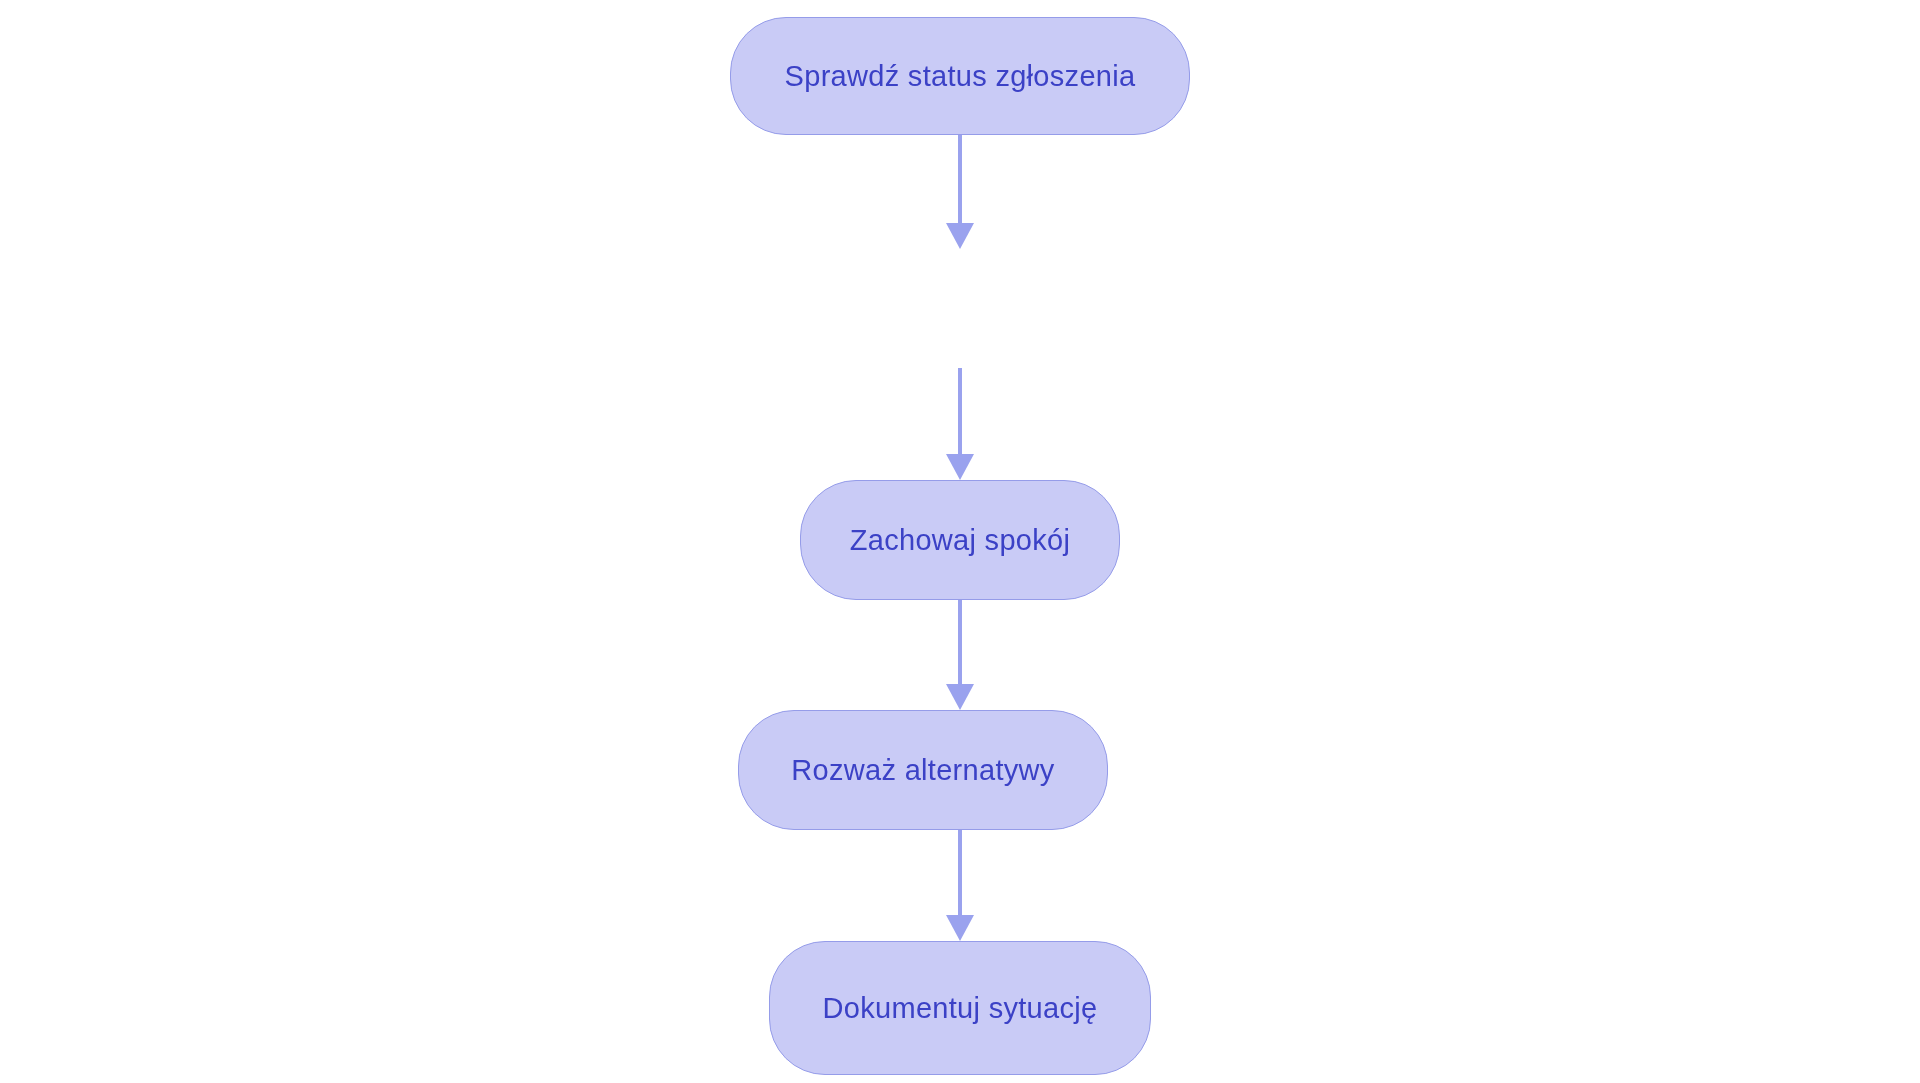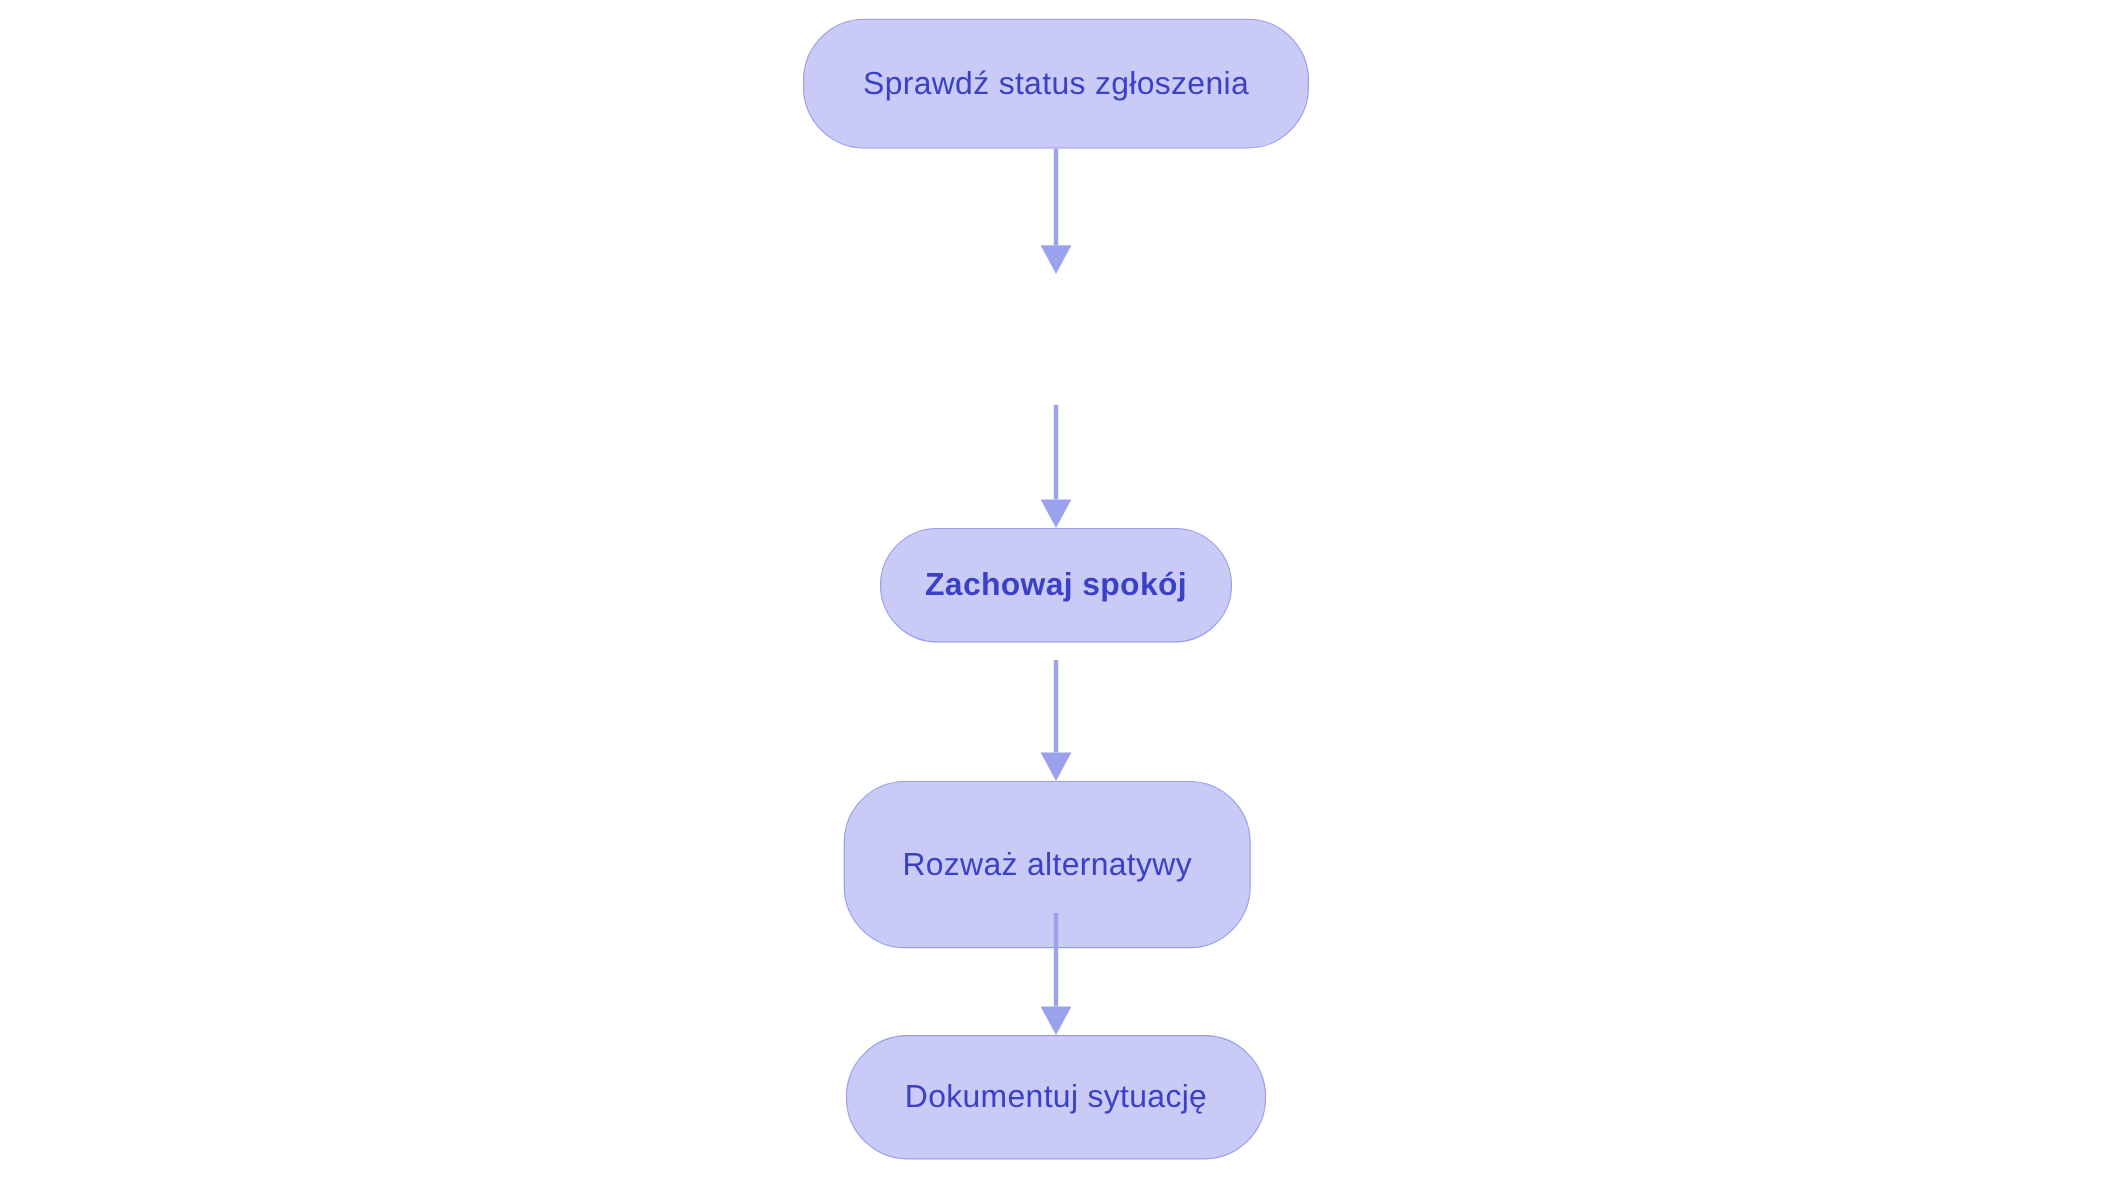--- a/index.html
+++ b/index.html
@@ -31,23 +31,23 @@
     border: 1.5px solid var(--node-border, #959ce9);
     border-radius: 56px;
     color: var(--text, #3b41c6);
     font-size: 29px;
     letter-spacing: 0.3px;
     text-align: center;
     white-space: nowrap;
   }
   .node-1 { left: 730px; top: 17px;  width: 460px; height: 118px; }
   .node-2 { left: 775px; top: 249px; width: 370px; height: 119px; }
-  .node-3 { left: 800px; top: 480px; width: 320px; height: 104px; font-weight: bold; }
-  .node-4 { left: 767px; top: 710px; width: 370px; height: 152px; }
-  .node-5 { left: 769px; top: 941px; width: 382px; height: 113px; }
+  .node-3 { left: 800px; top: 480px; width: 320px; height: 120px; }
+  .node-4 { left: 738px; top: 710px; width: 370px; height: 120px; }
+  .node-5 { left: 769px; top: 941px; width: 382px; height: 134px; }
 
   .arrow {
     position: absolute;
     left: 946px;
     width: 28px;
     display: flex;
     flex-direction: column;
     align-items: center;
   }
   .arrow-1 { top: 135px; height: 114px; }

